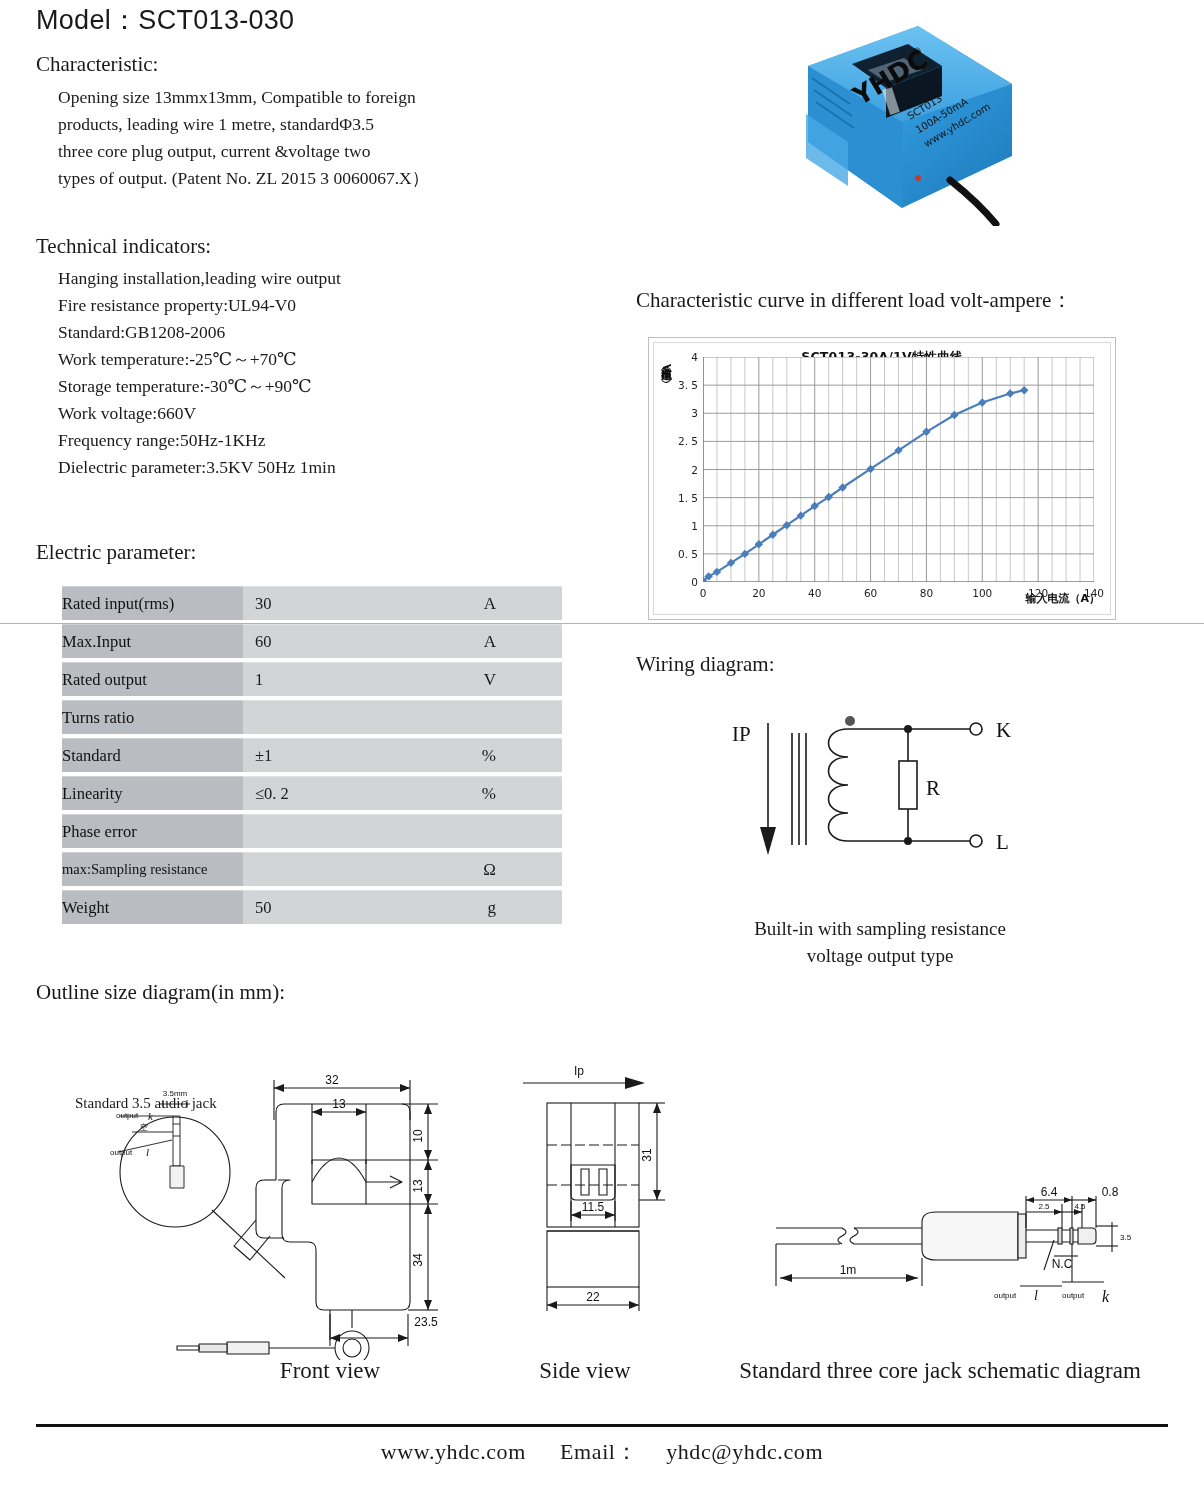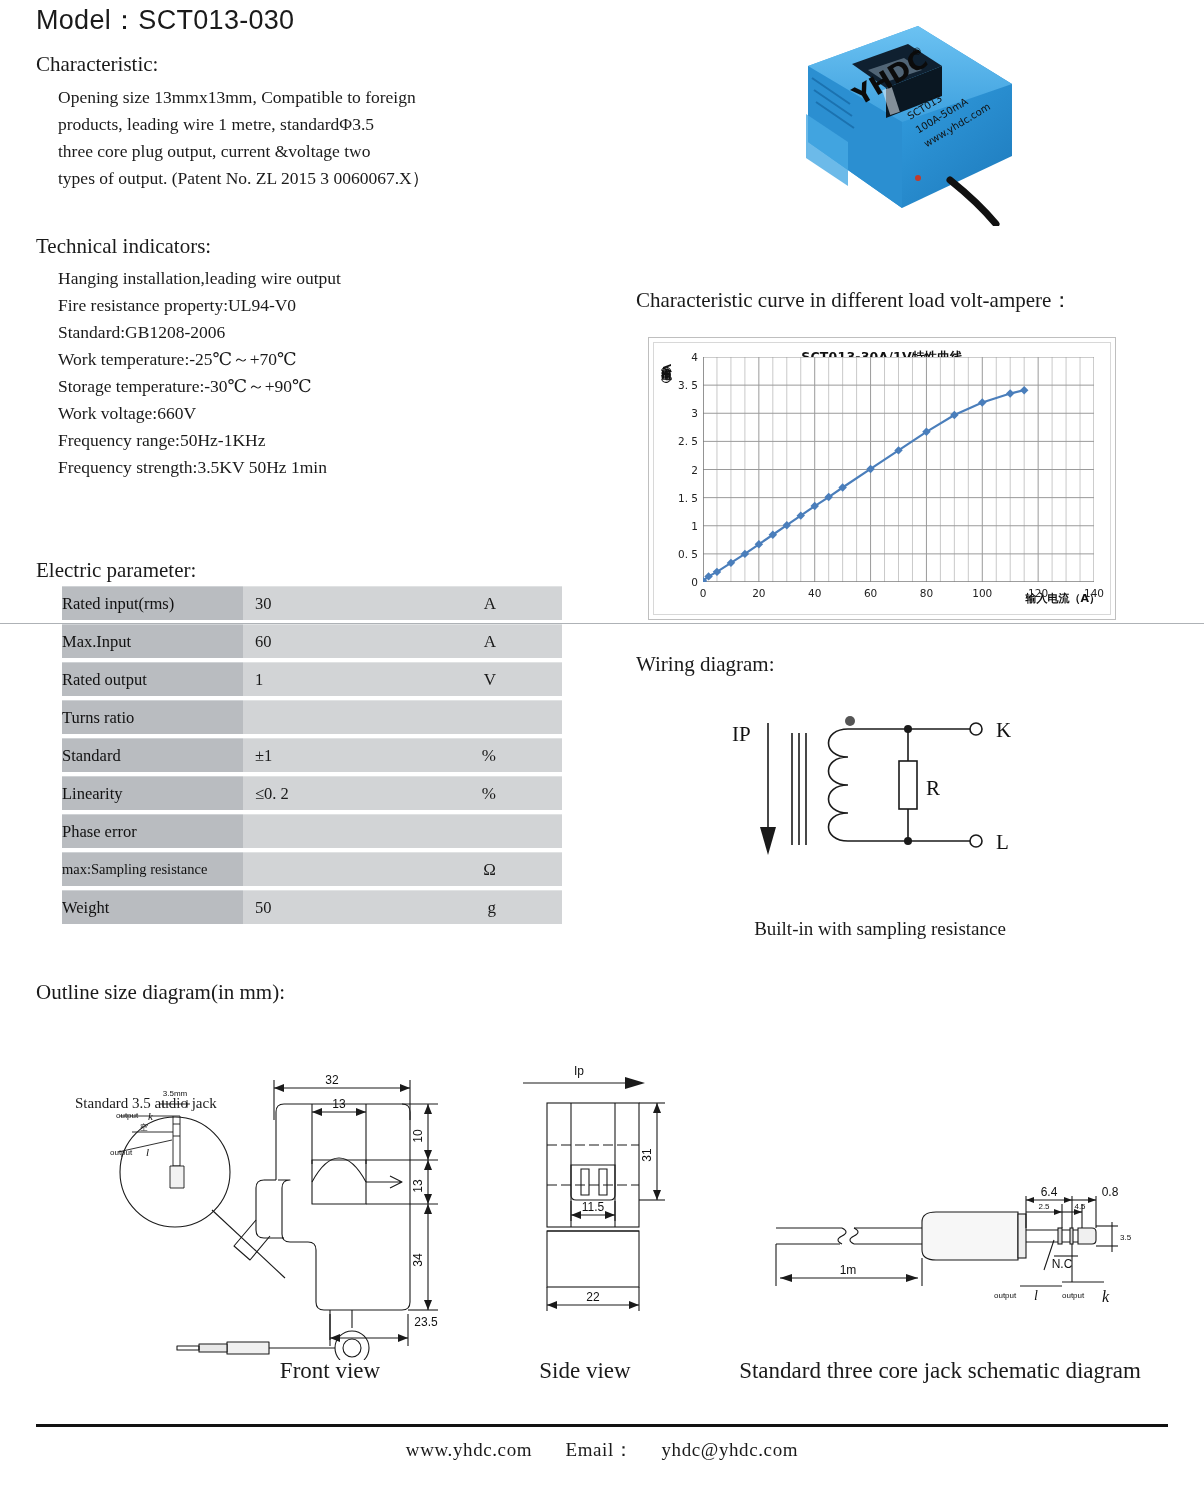--- a/index.html
+++ b/index.html
@@ -71,21 +71,21 @@
   .cap-center{text-align:center;font-size:19px;line-height:27px;}
 
   
   .dimtxt{font-family:"Liberation Sans","DejaVu Sans",sans-serif;font-size:12px;fill:#111;}
   .dimtxt-s{font-family:"Liberation Sans","DejaVu Sans",sans-serif;font-size:8px;fill:#111;}
   .viewcap{font-size:23px;text-align:center;}
 
   
   .footrule{left:36px;top:1424px;width:1132px;height:3px;background:#111;}
   .footer-text{
-    left:0;top:1437px;width:1204px;text-align:center;font-size:19px;letter-spacing:.6px;font-family:Liberation Serif, serif;
+    left:0;top:1437px;width:1204px;text-align:center;font-size:22px;letter-spacing:.6px;font-family:Liberation Serif, serif;
   }
   .footer-text span{margin:0 14px;}
 
   
   .photo{left:790px;top:18px;width:236px;height:208px;}
 </style>
 </head>
 <body>
 
 <div class="page">
@@ -104,24 +104,24 @@
 
   <div class="abs" style="left:36px;top:234px;">
     <div class="h-sec">Technical indicators:</div>
     <div class="body-line indent" style="margin-top:6px;">Hanging installation,leading wire output</div>
     <div class="body-line indent">Fire resistance property:UL94-V0</div>
     <div class="body-line indent">Standard:GB1208-2006</div>
     <div class="body-line indent">Work temperature:-25℃～+70℃</div>
     <div class="body-line indent">Storage temperature:-30℃～+90℃</div>
     <div class="body-line indent">Work voltage:660V</div>
     <div class="body-line indent">Frequency range:50Hz-1KHz</div>
-    <div class="body-line indent">Frequency strength:3.5KV 50Hz 1min</div>
-  </div>
-
-  <div class="abs h-sec" style="left:36px;top:558px;">Electric parameter:</div>
+    <div class="body-line indent">Dielectric parameter:3.5KV 50Hz 1min</div>
+  </div>
+
+  <div class="abs h-sec" style="left:36px;top:540px;">Electric parameter:</div>
 
   <div class="abs hr-thin"></div>
 
   <table class="abs etable">
       <tbody>
     <tr>
       <td class="lbl-cell">Rated input(rms)</td>
       <td class="val-cell">
         <span>30</span>
         <span class="unit">A</span>
@@ -356,20 +356,21 @@
       <circle cx="120" cy="6" r="5" fill="#555"></circle>
       <text x="2" y="26" font-family="Liberation Serif, serif" font-size="21" fill="#111">IP</text>
       <text x="196" y="80" font-family="Liberation Serif, serif" font-size="21" fill="#111">R</text>
       <text x="266" y="22" font-family="Liberation Serif, serif" font-size="21" fill="#111">K</text>
       <text x="266" y="134" font-family="Liberation Serif, serif" font-size="21" fill="#111">L</text>
     </svg>
   </div>
 
   <div class="abs cap-center" style="left:624px;top:915px;width:512px;">
     <div>Built-in with sampling resistance</div>
+    <div>voltage output type</div>
   </div>
 
   <div class="abs h-sec" style="left:36px;top:980px;">Outline size diagram(in mm):</div>
 
   <div class="abs" style="left:60px;top:1060px;">
     <svg width="390" height="300" viewBox="0 0 390 300">
       <g stroke="#1a1a1a" fill="none" stroke-width="1.1" stroke-linejoin="round">
 
         <circle cx="115" cy="112" r="55"></circle>
         <line x1="152" y1="150" x2="225" y2="218"></line>

